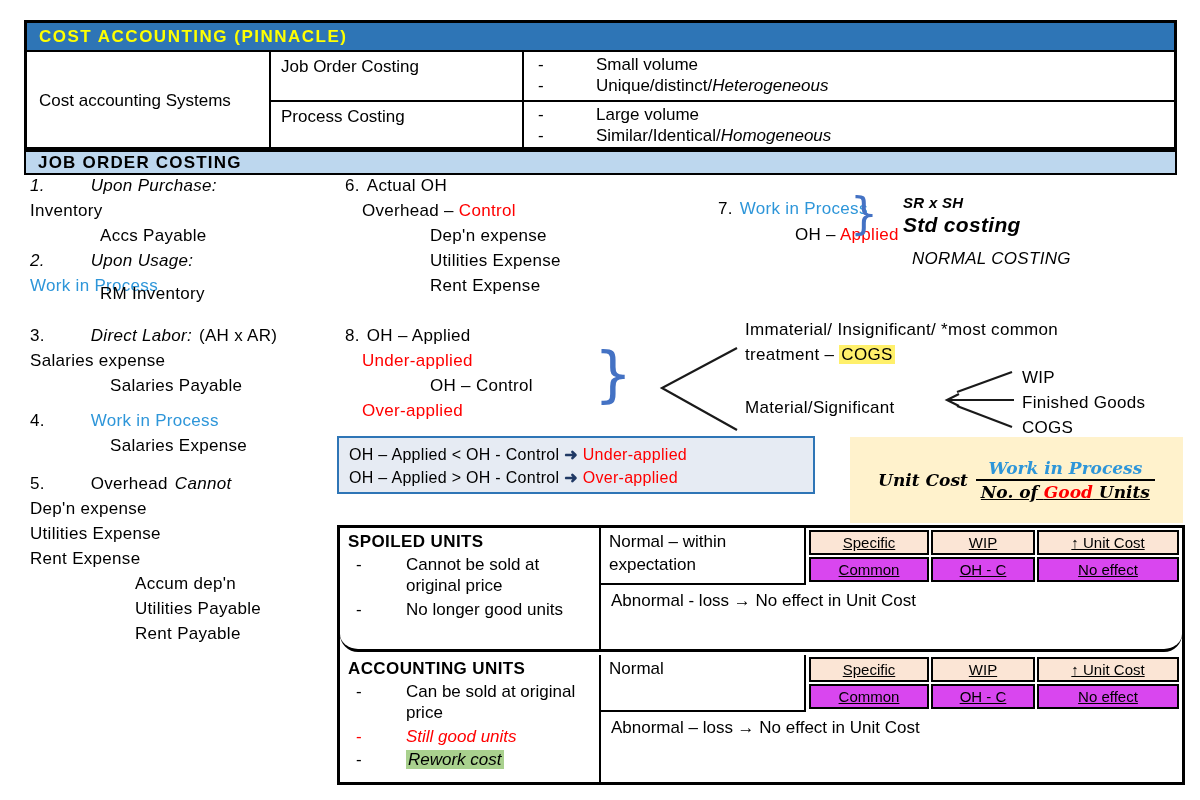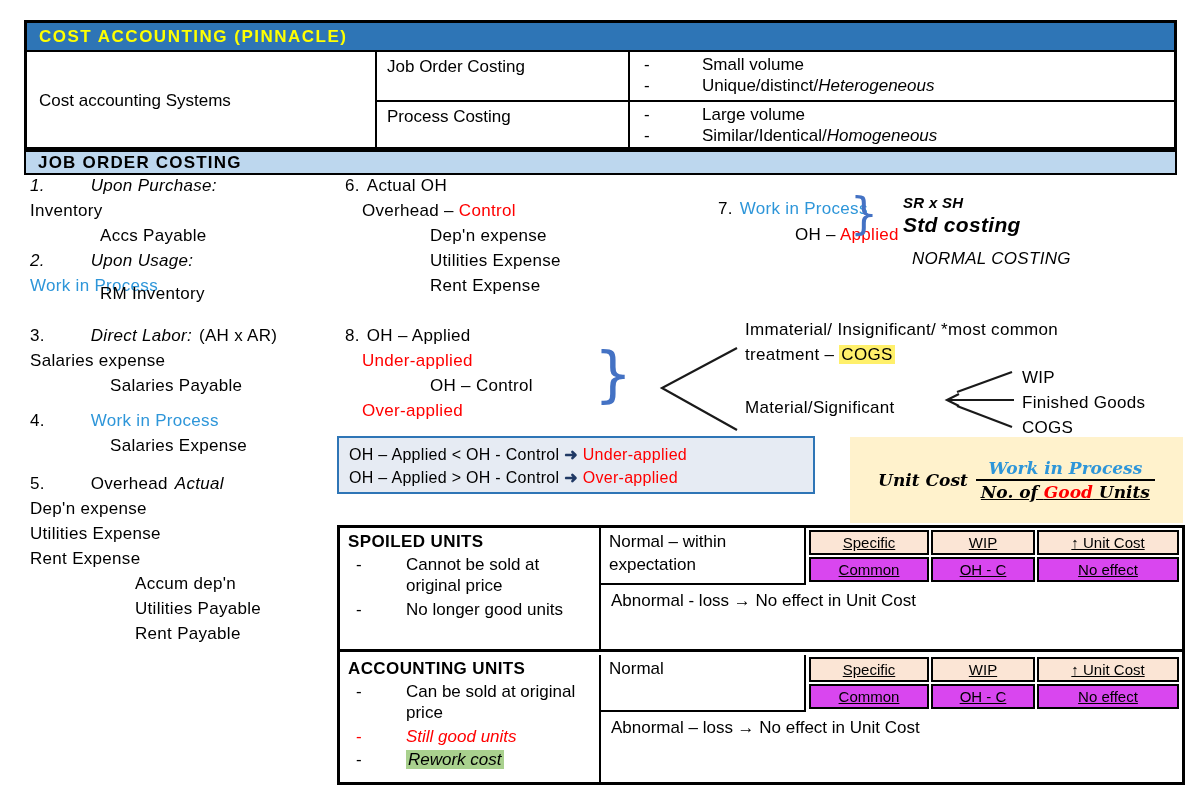--- a/index.html
+++ b/index.html
@@ -14,21 +14,21 @@
   .gap-s{margin-left:7px;}
   .hl-y{background:#FFF06B;padding:0 2px;}
   .hl-g{background:#A9D18E;padding:0 2px;font-style:italic;}
 
   
   .top-table{position:absolute;left:24px;top:20px;width:1153px;height:130px;
              border:3px solid #000;box-sizing:border-box;background:#fff;}
   .tt-header{height:27px;background:#2E75B6;color:#FFFF00;font-weight:bold;letter-spacing:1.5px;
              display:flex;align-items:center;padding-left:12px;border-bottom:2.5px solid #000;}
   .tt-body{display:flex;height:97px;}
-  .tt-col1{width:350px;border-right:2.5px solid #000;display:flex;align-items:center;padding-left:12px;box-sizing:border-box;}
+  .tt-col1{width:244px;border-right:2.5px solid #000;display:flex;align-items:center;padding-left:12px;box-sizing:border-box;}
   .tt-right{flex:1;display:flex;flex-direction:column;}
   .tt-row{flex:1;display:flex;border-bottom:2.5px solid #000;box-sizing:border-box;}
   .tt-row:last-child{border-bottom:none;}
   .tt-method{width:253px;border-right:2.5px solid #000;padding:5px 10px;box-sizing:border-box;}
   .tt-desc{flex:1;display:flex;flex-direction:column;justify-content:space-around;padding:3px 0;}
   .b-row{display:flex;}
   .b-dash{width:72px;padding-left:14px;box-sizing:border-box;}
 
   .section-band{position:absolute;left:24px;top:150px;width:1153px;height:25px;background:#BDD7EE;
                 border:2.5px solid #000;box-sizing:border-box;font-weight:bold;letter-spacing:1.2px;
@@ -44,21 +44,21 @@
   .unit-box{position:absolute;left:850px;top:437px;width:333px;height:86px;background:#FFF2CC;
             display:flex;align-items:center;justify-content:center;
             font-family:"DejaVu Serif",serif;font-weight:bold;font-style:italic;font-size:17px;}
   .frac{display:inline-flex;flex-direction:column;text-align:center;margin-left:8px;}
   .frac-top{color:#2E96D9;border-bottom:2.5px solid #000;padding:0 5px 1px;}
   .frac-bot{padding:1px 5px 0;text-decoration:underline;}
 
   
   .sp-table{position:absolute;left:337px;top:525px;width:848px;height:260px;border:3px solid #000;box-sizing:border-box;background:#fff;}
   .sp-sec{position:absolute;left:0;width:842px;box-sizing:border-box;}
-  .sec-a{top:0;height:124px;border-bottom:3px solid #000;}
+  .sec-a{top:0;height:124px;border-bottom:3px solid #000;border-radius:18px;}
   .sec-b{top:127px;height:127px;}
   .sp-col1{position:absolute;left:0;top:0;bottom:0;width:261px;border-right:2.5px solid #000;
            box-sizing:border-box;padding:4px 8px;}
   .sp-title{font-weight:bold;letter-spacing:.4px;}
   .tbl-bullet{position:relative;padding-left:58px;margin-top:2px;line-height:1.25;white-space:normal;}
   .tbl-bullet .dash{position:absolute;left:8px;}
   .sp-normal{position:absolute;left:261px;top:0;width:205px;height:57px;border-right:2.5px solid #000;
              border-bottom:2.5px solid #000;box-sizing:border-box;padding:3px 8px;line-height:1.35;}
   .sp-mini{position:absolute;left:466px;top:0;right:0;height:57px;box-sizing:border-box;
            display:grid;grid-template-columns:120px 104px 1fr;grid-auto-rows:25px;gap:2px;padding:2px 3px;}
@@ -122,21 +122,21 @@
   <div class="ln bl" style="left:30px;top:276px">Work in Process</div>
   <div class="ln" style="left:100px;top:284px">RM Inventory</div>
 
   <div class="ln" style="left:30px;top:326px"><span>3.</span><span class="it gap">Direct Labor:</span><span class="gap-s">(AH x AR)</span></div>
   <div class="ln" style="left:30px;top:351px">Salaries expense</div>
   <div class="ln" style="left:110px;top:376px">Salaries Payable</div>
 
   <div class="ln" style="left:30px;top:411px"><span>4.</span><span class="bl gap">Work in Process</span></div>
   <div class="ln" style="left:110px;top:436px">Salaries Expense</div>
 
-  <div class="ln" style="left:30px;top:474px"><span>5.</span><span class="gap">Overhead</span><span class="it gap-s">Actual</span></div>
+  <div class="ln" style="left:30px;top:474px"><span>5.</span><span class="gap">Overhead</span><span class="it gap-s">Cannot</span></div>
   <div class="ln" style="left:30px;top:499px">Dep'n expense</div>
   <div class="ln" style="left:30px;top:524px">Utilities Expense</div>
   <div class="ln" style="left:30px;top:549px">Rent Expense</div>
   <div class="ln" style="left:135px;top:574px">Accum dep'n</div>
   <div class="ln" style="left:135px;top:599px">Utilities Payable</div>
   <div class="ln" style="left:135px;top:624px">Rent Payable</div>
 
   <div class="ln" style="left:345px;top:176px"><span>6.</span><span class="gap-s">Actual OH</span></div>
   <div class="ln" style="left:362px;top:201px"><span>Overhead – </span><span class="rd">Control</span></div>
   <div class="ln" style="left:430px;top:226px">Dep'n expense</div>

